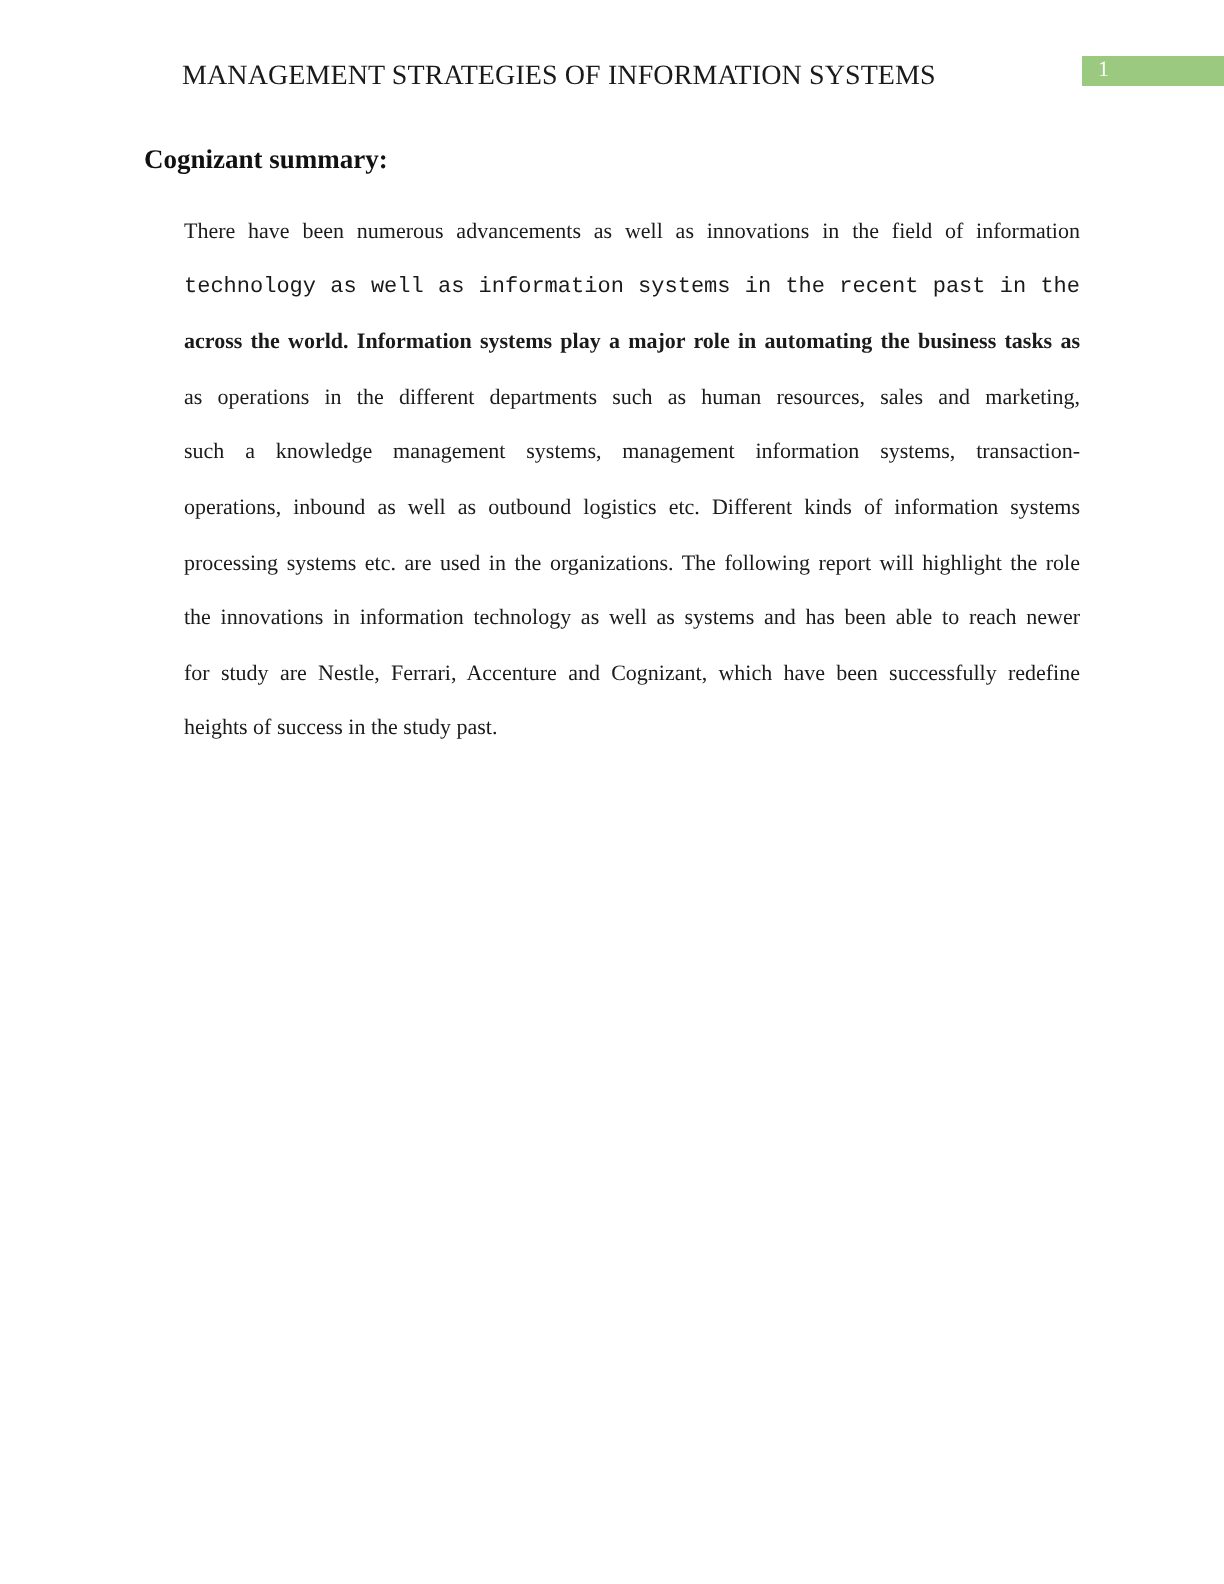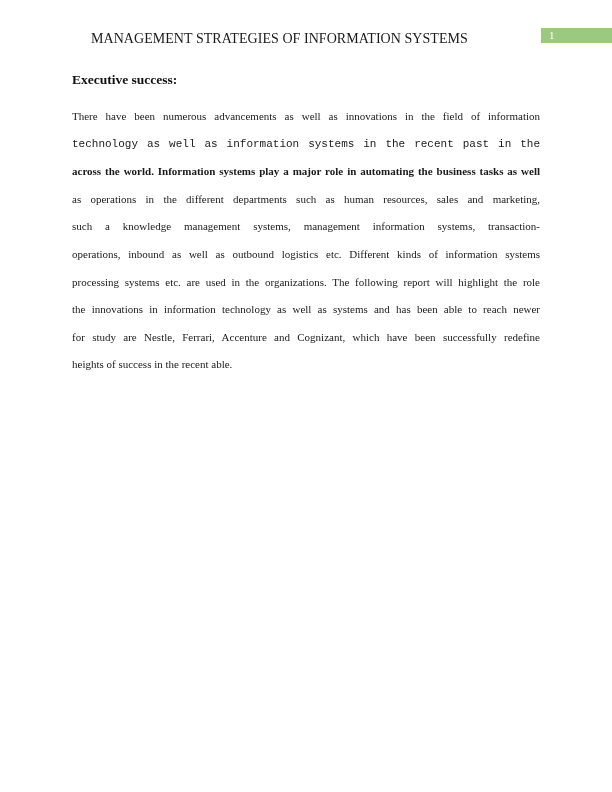--- a/index.html
+++ b/index.html
@@ -2,37 +2,37 @@
 <html><head>
 <meta charset="utf-8">
 <style>
   html, body { margin:0; padding:0; background:#ffffff; }
   body { width:612px; height:792px; position:relative; overflow:hidden; font-family:"Liberation Serif", serif; color:#111; }
   .header-title { position:absolute; left:91px; top:31px; font-size:14px; letter-spacing:0.05px; white-space:nowrap; color:#1a1a1a; }
   .page-badge { position:absolute; left:541px; top:28px; width:71px; height:15px; background:#9bc97f; }
   .page-num { position:absolute; left:8px; top:1px; font-size:11px; color:#ffffff; line-height:13px; }
   .heading { position:absolute; left:72px; top:72px; font-size:13.5px; font-weight:bold; color:#111; white-space:nowrap; }
   .body { position:absolute; left:72px; top:103px; width:468px; font-size:11px; line-height:27.6px; text-align:justify; color:#1a1a1a; }
-  .line { display:block; text-align:justify; text-align-last:justify; height:27.6px; white-space:nowrap; }
+  .line { display:block; text-align:justify; text-align-last:justify; height:27.6px; white-space:nowrap;margin-left:20px; }
   .line.last { text-align-last:left; }
 </style>
 </head>
 <body>
 
 <div class="header-title">MANAGEMENT STRATEGIES OF INFORMATION SYSTEMS</div>
 <div class="page-badge">
   <span class="page-num">1</span>
 </div>
 
-<div class="heading">Executive success:</div>
+<div class="heading">Cognizant summary:</div>
 
 <div class="body">
   <div class="line" style="white-space: normal; overflow: hidden;">There have been numerous advancements as well as innovations in the field of information</div>
   <div class="line" style="white-space: normal; overflow: hidden; font-family: Liberation Mono, monospace;">technology as well as information systems in the recent past in the different organizations all</div>
   <div class="line" style="white-space: normal; overflow: hidden; font-weight: bold;">across the world. Information systems play a major role in automating the business tasks as well</div>
   <div class="line" style="white-space: normal; overflow: hidden;">as operations in the different departments such as human resources, sales and marketing,</div>
   <div class="line" style="white-space: normal; overflow: hidden;">such a knowledge management systems, management information systems, transaction-</div>
   <div class="line" style="white-space: normal; overflow: hidden;">operations, inbound as well as outbound logistics etc. Different kinds of information systems</div>
   <div class="line" style="white-space: normal; overflow: hidden;">processing systems etc. are used in the organizations. The following report will highlight the role</div>
   <div class="line" style="white-space: normal; overflow: hidden;">the innovations in information technology as well as systems and has been able to reach newer</div>
   <div class="line" style="white-space: normal; overflow: hidden;">for study are Nestle, Ferrari, Accenture and Cognizant, which have been successfully redefine</div>
-  <div class="line last" style="white-space: normal; overflow: hidden;">heights of success in the recent able.</div>
+  <div class="line last" style="white-space: normal; overflow: hidden;">heights of success in the study past.</div>
 </div>
 
 </body></html>

